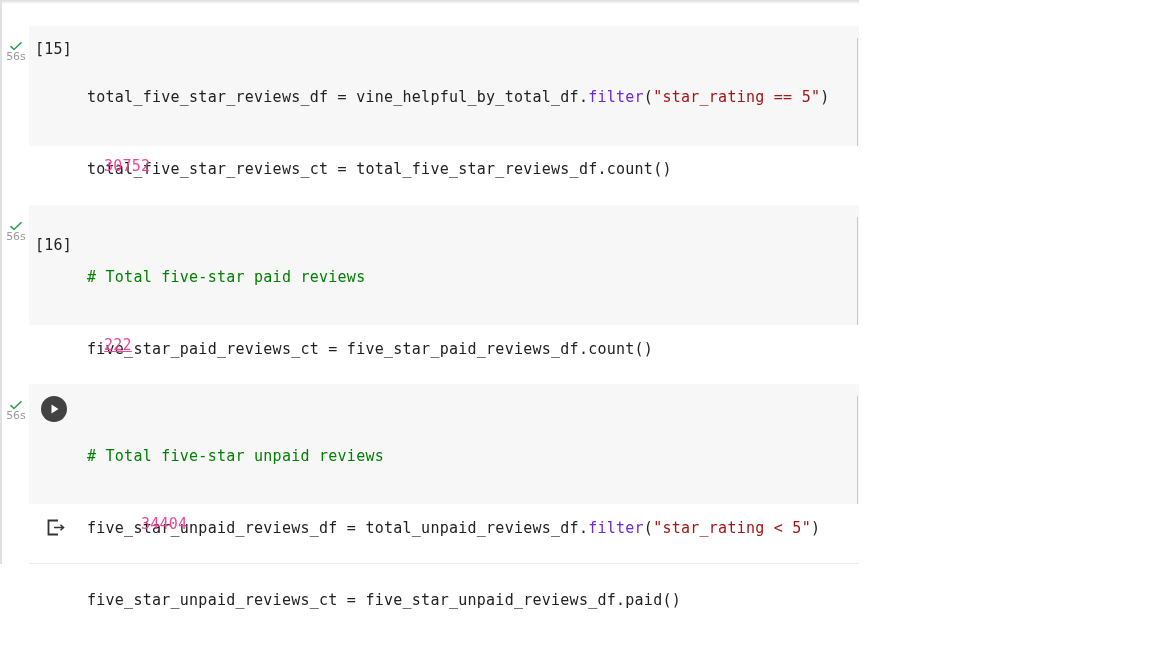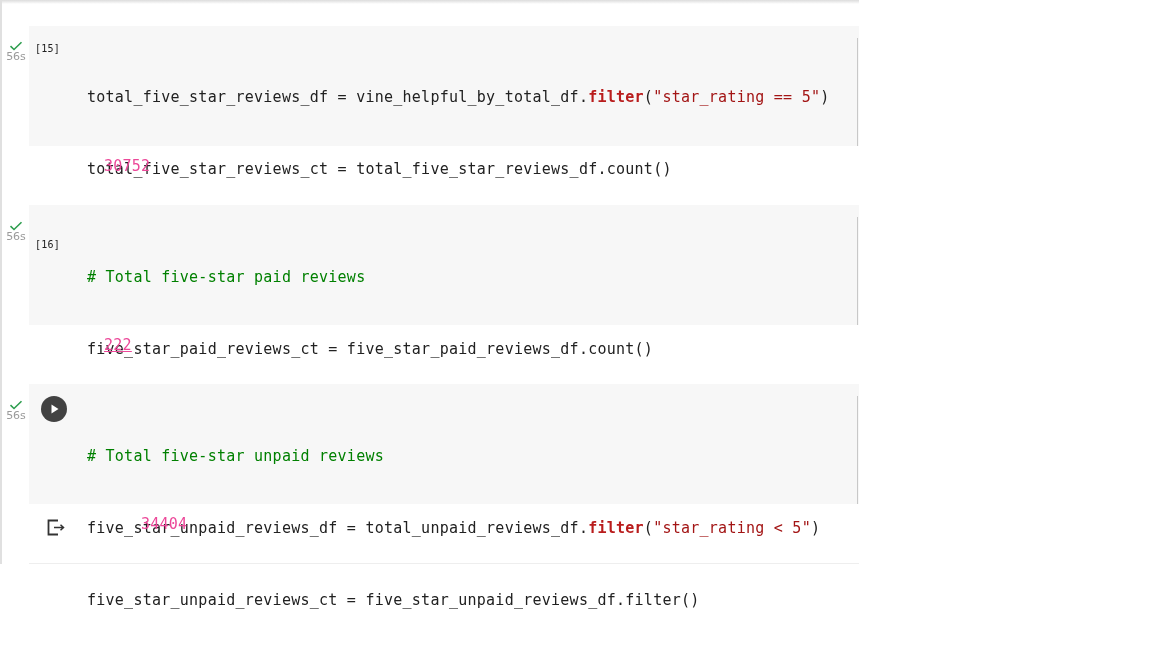--- a/index.html
+++ b/index.html
@@ -61,21 +61,21 @@
   }
   .code-rail {
     position: absolute;
     right: 1px;
     width: 1px;
     background: #c8c8c8;
   }
   .exec-count {
     position: absolute;
     left: 33px;
-    font-size: 10px;
+    font-size: 15px;
     color: #212121;
     line-height: 24px;
     letter-spacing: 0.2px;
   }
   .run-button {
     position: absolute;
     left: 39px;
     width: 26px;
     height: 26px;
     border-radius: 50%;
@@ -87,21 +87,21 @@
     position: absolute;
     left: 85px;
     font-size: 15px;
     line-height: 24px;
     color: #212121;
     white-space: pre;
     letter-spacing: 0.25px;
   }
   .code-line { display: block; height: 24px; }
   .tok-comment { color: #008000; }
-  .tok-method { color: #b91c1c; font-weight: bold; }
+  .tok-method { color: #6d28d9; }
   .tok-string { color: #a31515; }
   .output {
     position: absolute;
     left: 102px;
     font-size: 15px;
     line-height: 22px;
     color: #ec4899;
     letter-spacing: 0.25px;
   }
   .output-icon {
@@ -173,21 +173,21 @@
       <span class="exec-time">56s</span>
     </div>
     <div class="run-button" style="top:396px;">
       <svg width="26" height="26" viewBox="0 0 26 26">
           <path d="M10.5 8.5 L17.5 13 L10.5 17.5 Z" fill="#ffffff"></path>
         </svg>
     </div>
     <div class="code" style="top:396px;">
       <span class="code-line"><span class="tok-comment"># Total five-star unpaid reviews</span></span>
       <span class="code-line"><span>five_star_unpaid_reviews_df = total_unpaid_reviews_df.</span><span class="tok-method">filter</span><span>(</span><span class="tok-string">"star_rating &lt; 5"</span><span>)</span></span>
-      <span class="code-line">five_star_unpaid_reviews_ct = five_star_unpaid_reviews_df.filter()</span>
+      <span class="code-line">five_star_unpaid_reviews_ct = five_star_unpaid_reviews_df.paid()</span>
       
     </div>
     <svg class="output-icon" viewBox="0 0 20 20" style="top:518px;">
       <path d="M11 2.5 H1.5 V16.5 H11" fill="none" stroke="#333333" stroke-width="1.8"></path>
       <path d="M7 9.5 H16.5 M13.5 6.8 L16.5 9.5 L13.5 12.2" fill="none" stroke="#333333" stroke-width="1.5"></path>
     </svg>
     <div class="output" style="top:513px;margin-left:37px;">34404</div>
     <div class="cell-divider" style="top:563px;"></div>
   </div>
 </div>

